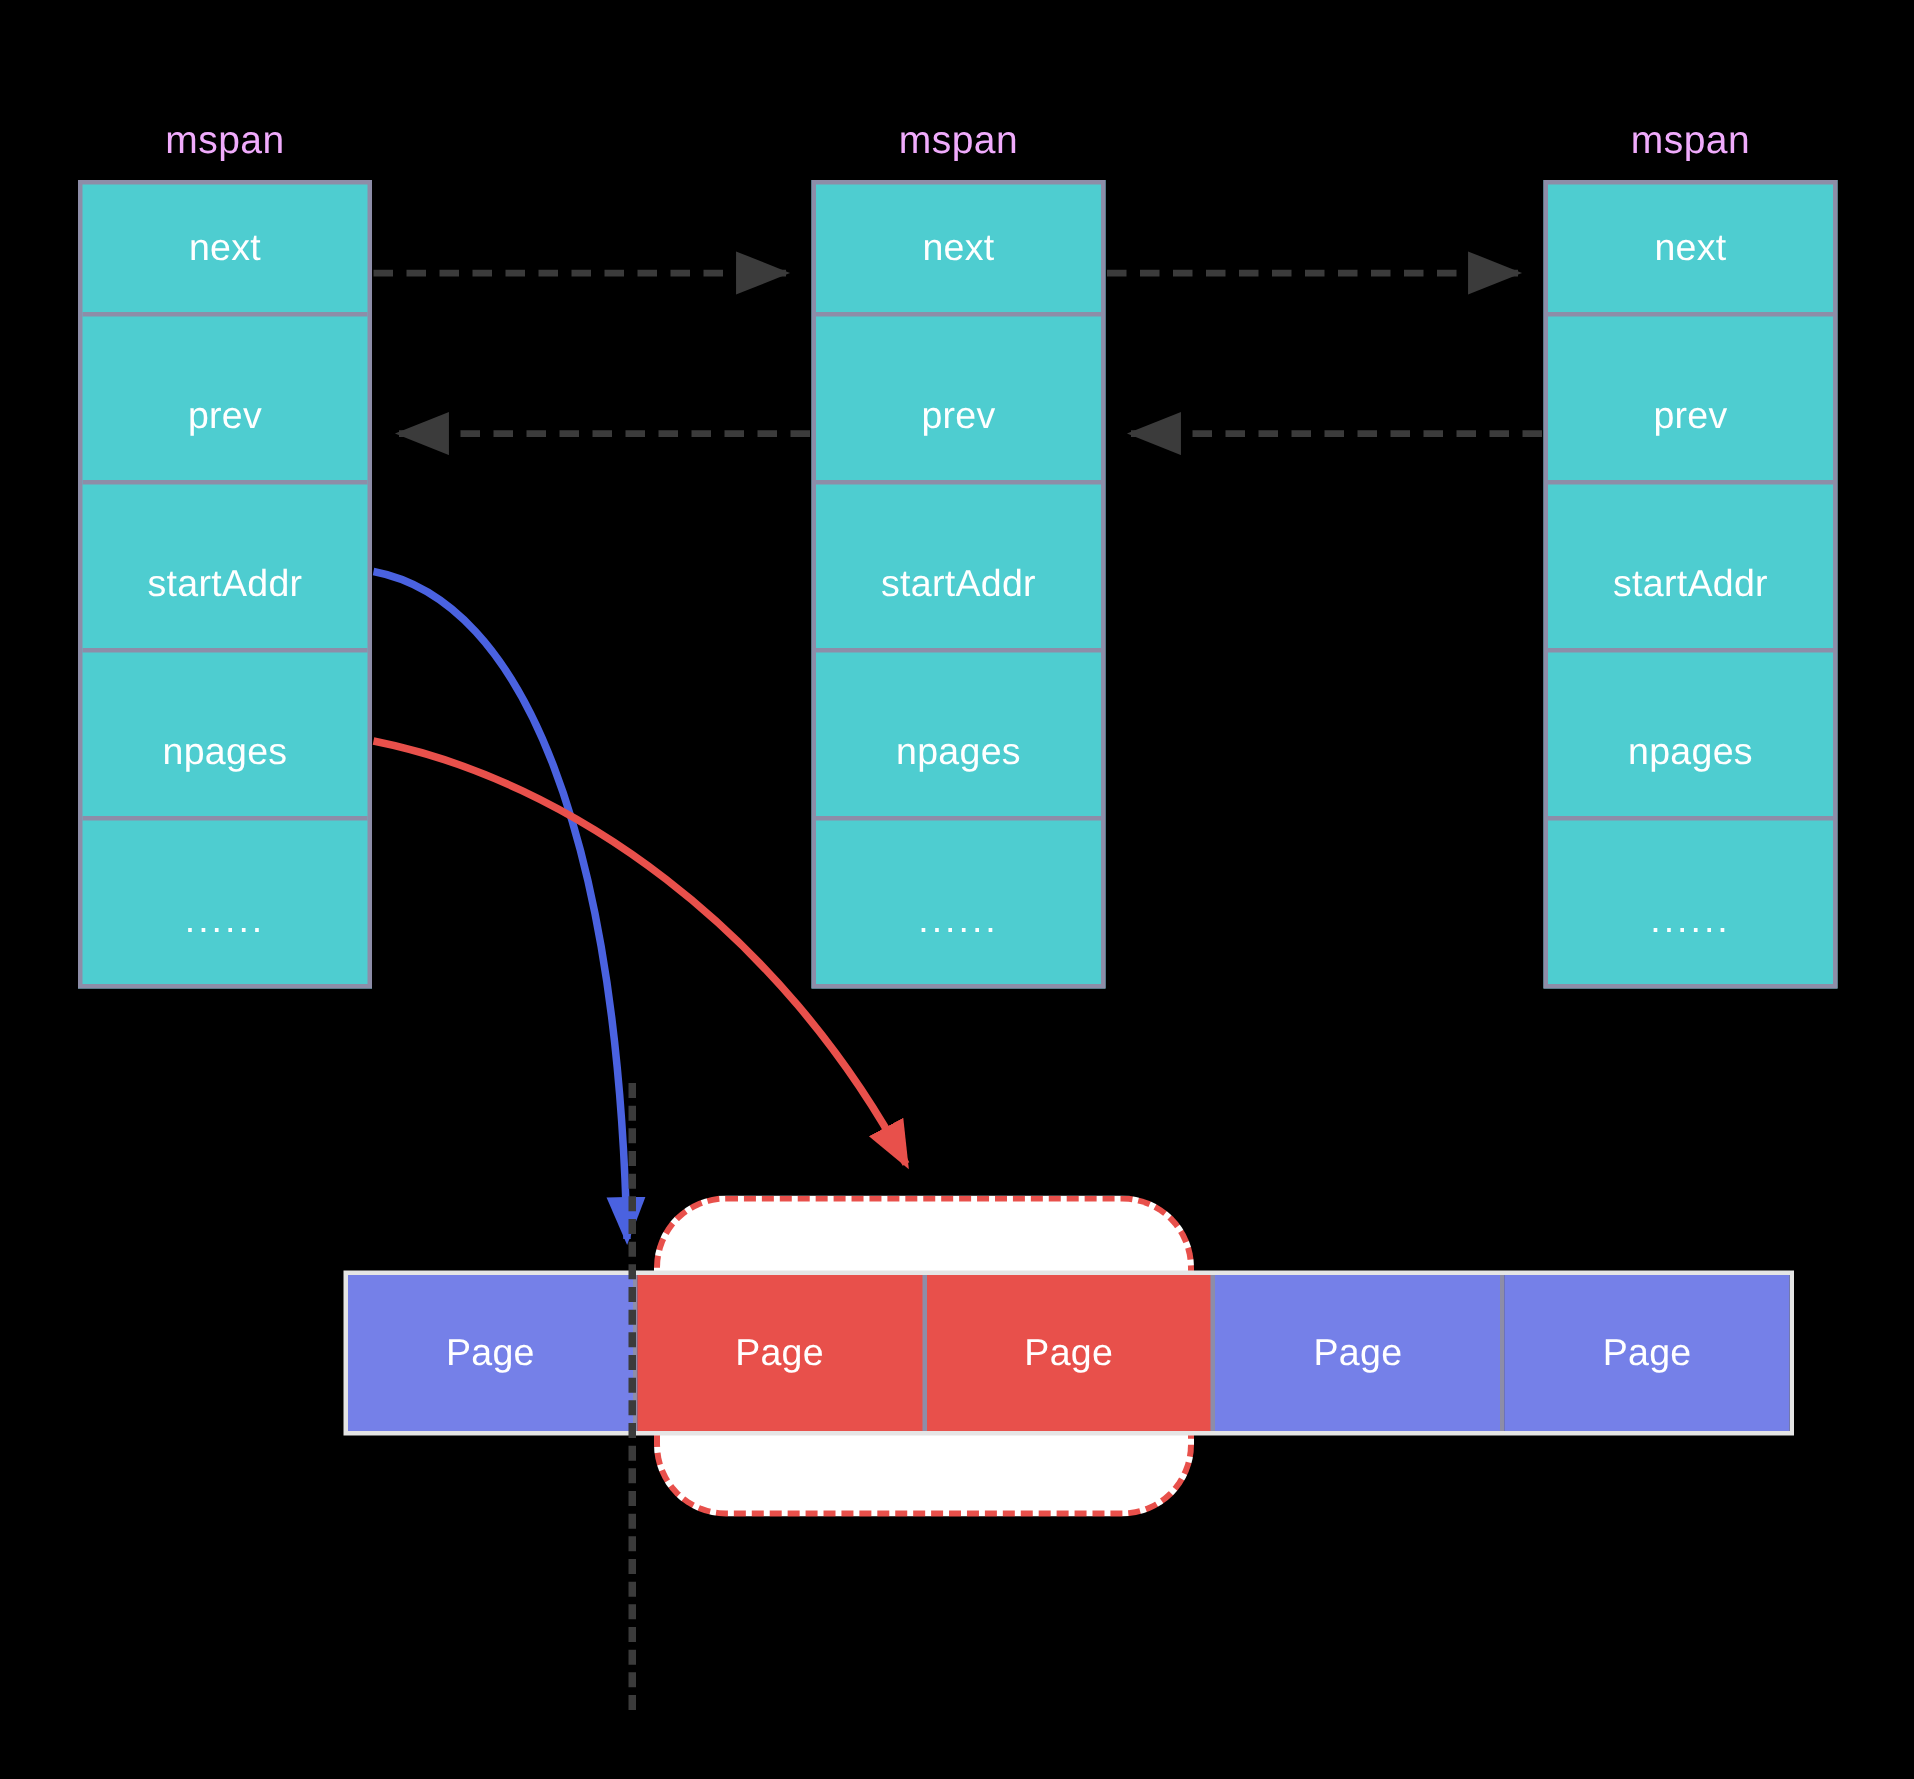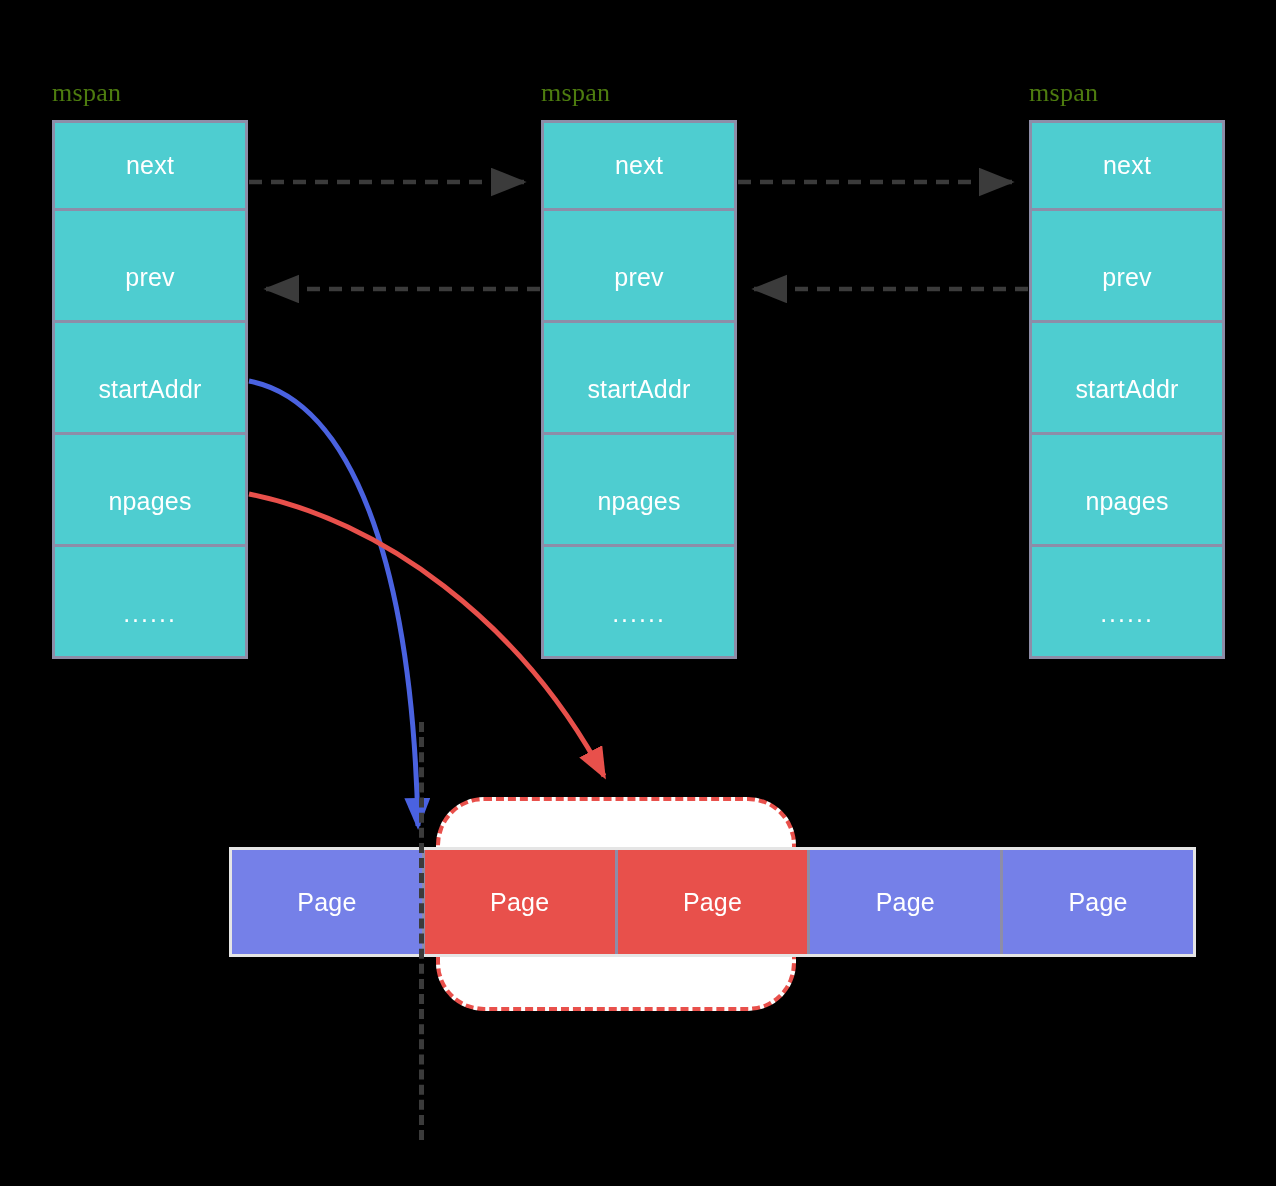--- a/index.html
+++ b/index.html
@@ -17,27 +17,26 @@
   }
 
   
   .mspan-group { position: absolute; }
 
   .mspan-title {
     position: absolute;
     top: 0;
     left: 0;
     width: 100%;
-    text-align: left;
-    color: #4d7c0f;
+    text-align: center;
+    color: #f0abfc;
     font-size: 26px;
     line-height: 30px;
     letter-spacing: 0.3px;
     white-space: nowrap;
-    font-family: Liberation Serif, serif;
   }
 
   .mspan-box {
     position: absolute;
     top: 42px;
     left: 0;
     width: 100%;
     border: 3px solid #8d8da8;
     box-sizing: border-box;
     background: #4ecdd0;

